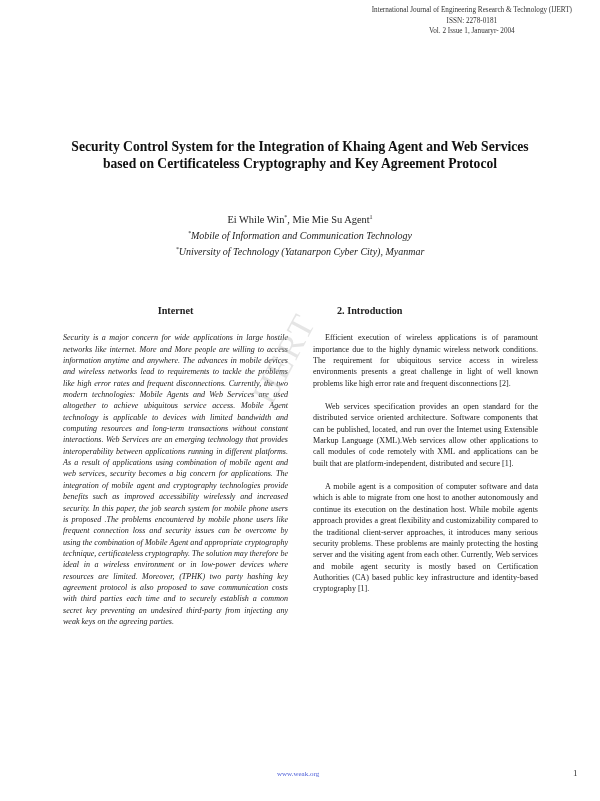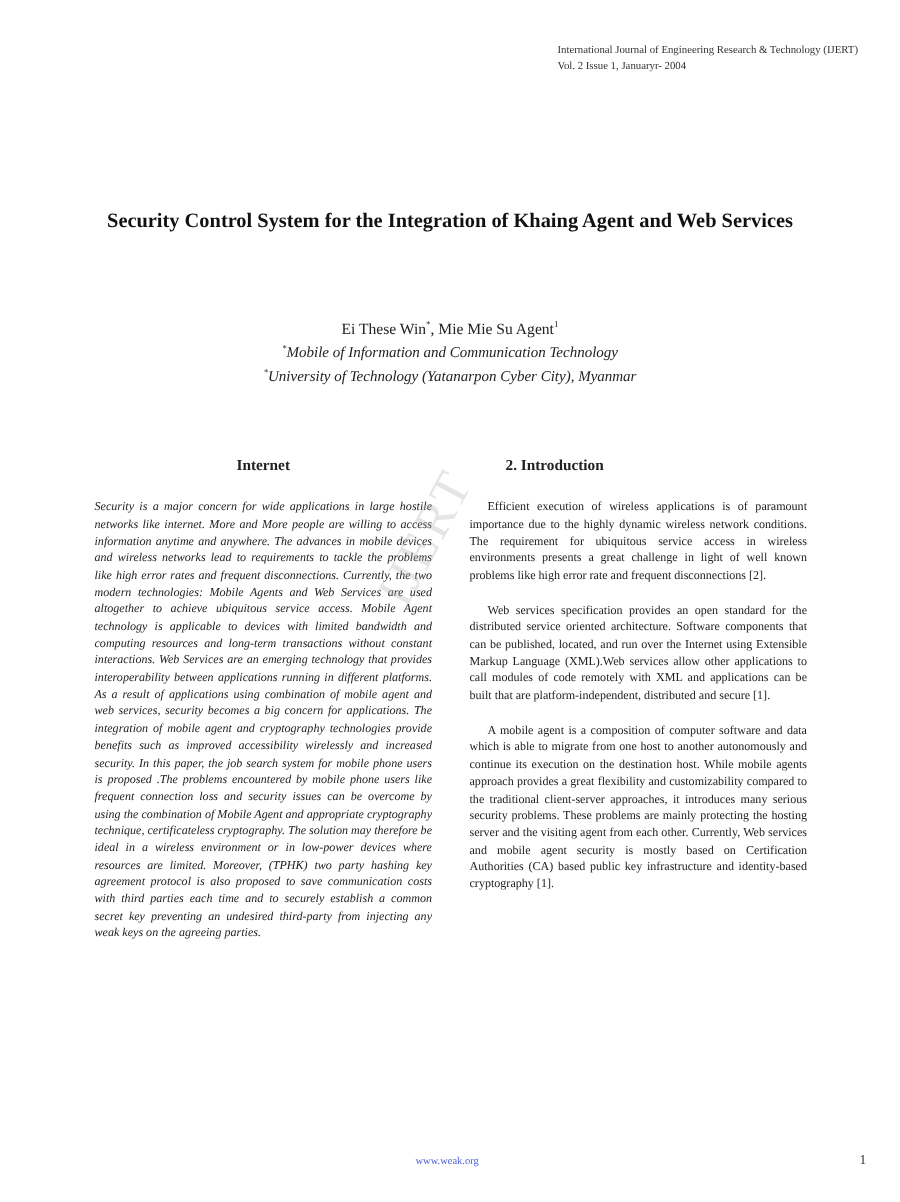--- a/index.html
+++ b/index.html
@@ -1,17 +1,17 @@
 <!DOCTYPE html>
 <html><head>
 <meta charset="utf-8">
 <style>
   html, body { margin:0; padding:0; background:#ffffff; }
   body { width:600px; height:801px; position:relative; overflow:hidden; font-family:"Liberation Serif", serif; color:#222; }
-  .journal-header { position:absolute; right:28px; top:28px; text-align:left; font-size:7.2px; line-height:10.5px; color:#333; }
+  .journal-header { position:absolute; right:28px; top:5px; text-align:center; font-size:7.2px; line-height:10.5px; color:#333; }
   .title { position:absolute; left:40px; width:520px; top:138px; text-align:center; font-weight:bold; font-size:13.6px; line-height:17px; color:#111; }
   .authors { position:absolute; left:100px; width:400px; top:211px; text-align:center; font-size:10px; line-height:12.5px; }
   .authors .names { font-size:10.4px; }
   .authors .aff { font-style:italic; }
   sup { font-size:6px; }
   .col { position:absolute; width:225px; font-size:8.05px; line-height:11.35px; text-align:justify; }
   .col-left { left:63px; top:305px; font-style:italic; }
   .col-right { left:313px; top:305px; }
   .heading { font-weight:bold; font-style:normal; font-size:10.2px; text-align:center; margin:0 0 16px 0; }
   .col-right .heading { text-align:left; padding-left:24px; }
@@ -19,30 +19,32 @@
   .col-left .para { text-indent:0; }
   .watermark { position:absolute; left:236px; top:340px; font-size:34px; color:rgba(180,180,180,0.35); transform:rotate(-62deg); letter-spacing:2px; font-family:"Liberation Serif", serif; pointer-events:none; }
   .footer-url { position:absolute; left:277px; top:770px; font-size:7px; color:#4a5cd8; }
   .page-num { position:absolute; left:573px; top:768px; font-size:9px; color:#333; }
 </style>
 </head>
 <body>
 
 <div class="journal-header">
   <div>International Journal of Engineering Research &amp; Technology (IJERT)</div>
+  <div>ISSN: 2278-0181</div>
   <div>Vol. 2 Issue 1, Januaryr- 2004</div>
 </div>
 
 <div class="title">
   <div>Security Control System for the Integration of Khaing Agent and Web Services</div>
+  <div>based on Certificateless Cryptography and Key Agreement Protocol</div>
 </div>
 
 <div class="authors">
   <div class="names">
-    <span>Ei These Win</span><sup>*</sup><span>, </span><span>Mie Mie Su Agent</span><sup>1</sup>
+    <span>Ei While Win</span><sup>*</sup><span>, </span><span>Mie Mie Su Agent</span><sup>1</sup>
   </div>
   <div class="aff">
     <sup>*</sup><span>Mobile of Information and Communication Technology</span>
   </div>
   <div class="aff">
     <sup>*</sup><span>University of Technology (Yatanarpon Cyber City), Myanmar</span>
   </div>
 </div>
 
 <div class="col col-left">

